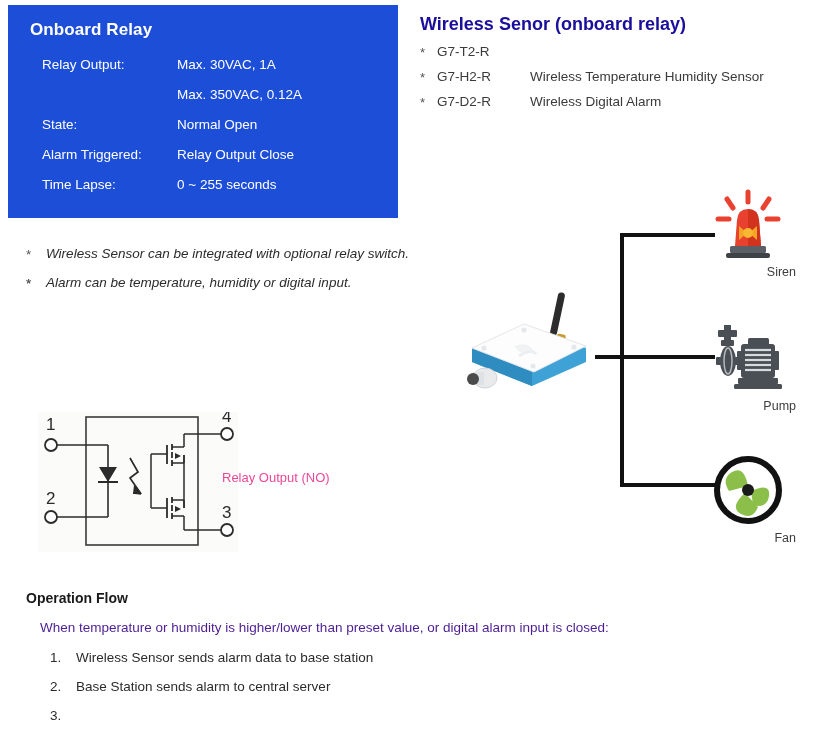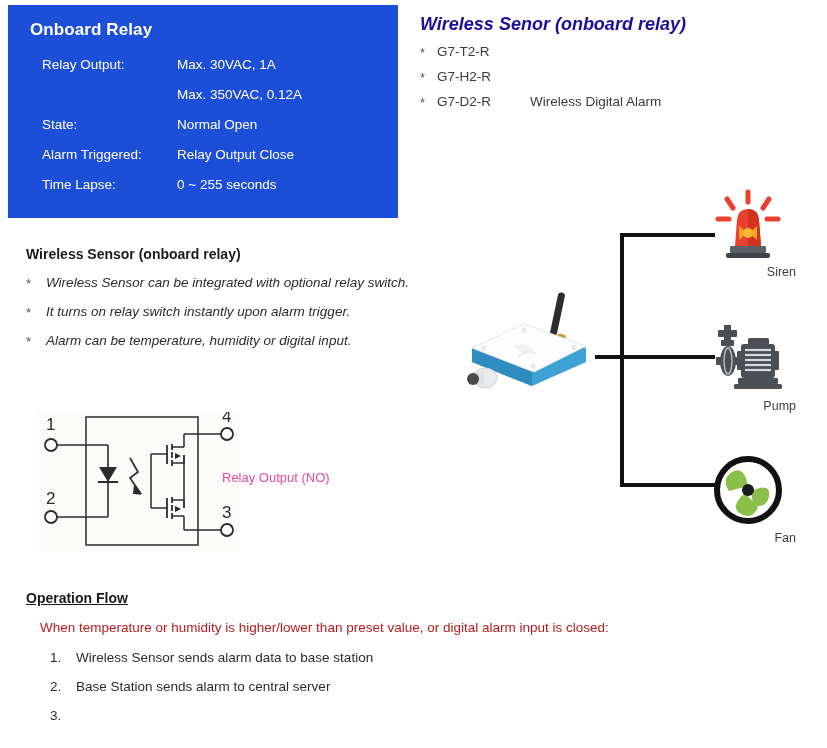--- a/index.html
+++ b/index.html
@@ -60,21 +60,20 @@
     position: absolute;
     left: 420px;
     top: 14px;
     width: 400px;
   }
   #sensor-models .blue-heading {
     font-size: 18px;
     font-weight: bold;
     color: #1a0e9c;
     margin: 0 0 9px 0;
-    font-style: italic;
   }
   .model-row {
     position: relative;
     font-size: 13.5px;
     color: #3a3a3a;
     height: 25px;
     padding-left: 17px;
   }
   .model-row .ast {
     position: absolute;
@@ -149,25 +148,24 @@
     position: absolute;
     left: 26px;
     top: 590px;
     width: 790px;
   }
   #operation-flow .sub-heading {
     font-size: 14px;
     font-weight: bold;
     color: #1a1a1a;
     margin-bottom: 14px;
-    text-decoration: underline;
   }
   #operation-flow .intro {
     font-size: 13.5px;
-    color: #b91c1c;
+    color: #4c1d95;
     margin-left: 14px;
     margin-bottom: 15px;
   }
   .step-row {
     position: relative;
     margin-left: 50px;
     margin-bottom: 14px;
     font-size: 13.5px;
     color: #2b2b2b;
   }
@@ -247,37 +245,36 @@
 <div id="sensor-models">
   <div class="blue-heading">Wireless Senor (onboard relay)</div>
 
   <div class="model-row">
     <span class="ast">*</span>
     <span class="model-code">G7-T2-R</span>
   </div>
   <div class="model-row">
     <span class="ast">*</span>
     <span class="model-code">G7-H2-R</span>
+    <span class="model-desc">Wireless Temperature Humidity Sensor</span>
   </div>
   <div class="model-row">
     <span class="ast">*</span>
     <span class="model-code">G7-D2-R</span>
     <span class="model-desc">Wireless Digital Alarm</span>
   </div>
 </div>
 
 <div id="features">
-  <div class="sub-heading">Wireless Sensor (onboard relay)</div>
   <div class="feat-row">
     <span class="ast">*</span>
     <span>Wireless Sensor can be integrated with optional relay switch.</span>
   </div>
   <div class="feat-row">
     <span class="ast">*</span>
-    <span>It turns on relay switch instantly upon alarm trigger.</span>
   </div>
   <div class="feat-row">
     <span class="ast">*</span>
     <span>Alarm can be temperature, humidity or digital input.</span>
   </div>
 </div>
 
 <div id="schematic">
   <svg width="200" height="140" viewBox="0 0 200 140">
 

